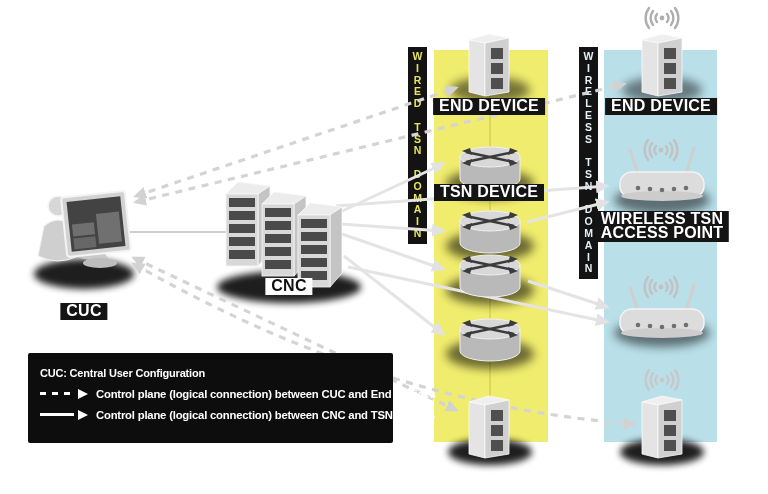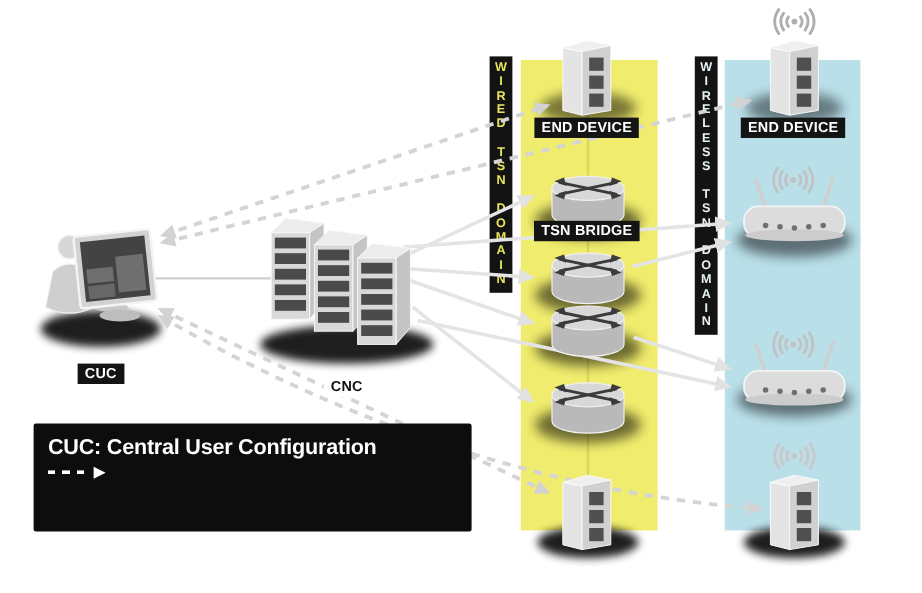--- a/index.html
+++ b/index.html
@@ -14,32 +14,32 @@
   .strip{
     position:absolute;top:47px;width:19px;background:#131313;
     color:#e9e45a;font-size:10.5px;font-weight:bold;line-height:11.8px;
     text-align:center;white-space:pre;padding:4px 0;letter-spacing:0;
   }
   .strip.wired-strip{left:408px;}
   .strip.wireless-strip{left:579px;color:#e4f1f5;}
   svg.art{position:absolute;left:0;top:0;}
   .dlabel{
     position:absolute;transform:translateX(-50%);
-    background:#141414;color:#ffffff;font-size:12px;font-weight:bold;
+    background:#141414;color:#ffffff;font-size:16px;font-weight:bold;
     padding:1px 6px 2px;white-space:nowrap;letter-spacing:0.2px;line-height:14px;
     text-align:center;
   }
   .dlabel.light{background:#ffffff;color:#111111;}
   .legend{
     position:absolute;left:28px;top:353px;width:365px;height:90px;
     background:#0d0d0d;color:#ffffff;border-radius:2px;
     box-sizing:border-box;padding:9px 10px 8px 12px;
   }
   .legend .lrow{display:flex;align-items:center;height:21px;}
-  .legend .ltext{font-size:18px;font-weight:bold;letter-spacing:-0.2px;white-space:nowrap;}
+  .legend .ltext{font-size:11px;font-weight:bold;letter-spacing:-0.2px;white-space:nowrap;}
   .legend .lrow.small .ltext{font-size:11.3px;}
   .sample{display:flex;align-items:center;width:56px;flex:0 0 56px;}
   .dash-sample{width:34px;height:3px;
     background:repeating-linear-gradient(90deg,#fff 0 6px,transparent 6px 12px);}
   .solid-sample{width:34px;height:3px;background:#fff;}
   .tri{width:0;height:0;border-left:10px solid #fff;
     border-top:5px solid transparent;border-bottom:5px solid transparent;margin-left:4px;}
 </style>
 </head>
 <body>
@@ -334,30 +334,42 @@
       <path d="M-5,-4 A6.5,6.5 0 0 0 -5,4"></path>
         <path d="M-9,-7 A11.5,11.5 0 0 0 -9,7"></path>
         <path d="M-13,-10 A16.5,16.5 0 0 0 -13,10"></path>
       <path d="M5,-4 A6.5,6.5 0 0 1 5,4"></path>
         <path d="M9,-7 A11.5,11.5 0 0 1 9,7"></path>
         <path d="M13,-10 A16.5,16.5 0 0 1 13,10"></path>
     </g>
   </svg>
 
   <div class="dlabel" style="left:489px;top:98px;">END DEVICE</div>
-  <div class="dlabel" style="left:489px;top:184px;">TSN BRIDGE</div>
+  <div class="dlabel" style="left:489px;top:184px;">TSN DEVICE</div>
   <div class="dlabel" style="left:661px;top:98px;">END DEVICE</div>
+  <div class="dlabel" style="left:662px;top:211px;">
+    <span>WIRELESS TSN</span><br>
+    <span>ACCESS POINT</span>
+  </div>
   <div class="dlabel" style="left:84px;top:284px;margin-top:19px;">CUC</div>
-  <div class="dlabel light" style="left:289px;top:278px;margin-top:36px;">CNC</div>
+  <div class="dlabel light" style="left:289px;top:278px;">CNC</div>
 
   <div class="legend" style="background: rgb(13, 13, 13);">
     <div class="lrow">
       <span class="ltext">CUC: Central User Configuration</span>
     </div>
     <div class="lrow small">
       <span class="sample">
         <span class="dash-sample"></span>
           <span class="tri"></span>
       </span>
+      <span class="ltext">Control plane (logical connection) between CUC and End Devices</span>
+    </div>
+    <div class="lrow small">
+      <span class="sample">
+        <span class="solid-sample"></span>
+          <span class="tri"></span>
+      </span>
+      <span class="ltext">Control plane (logical connection) between CNC and TSN bridges</span>
     </div>
   </div>
 
 </div>
 
 </body></html>

